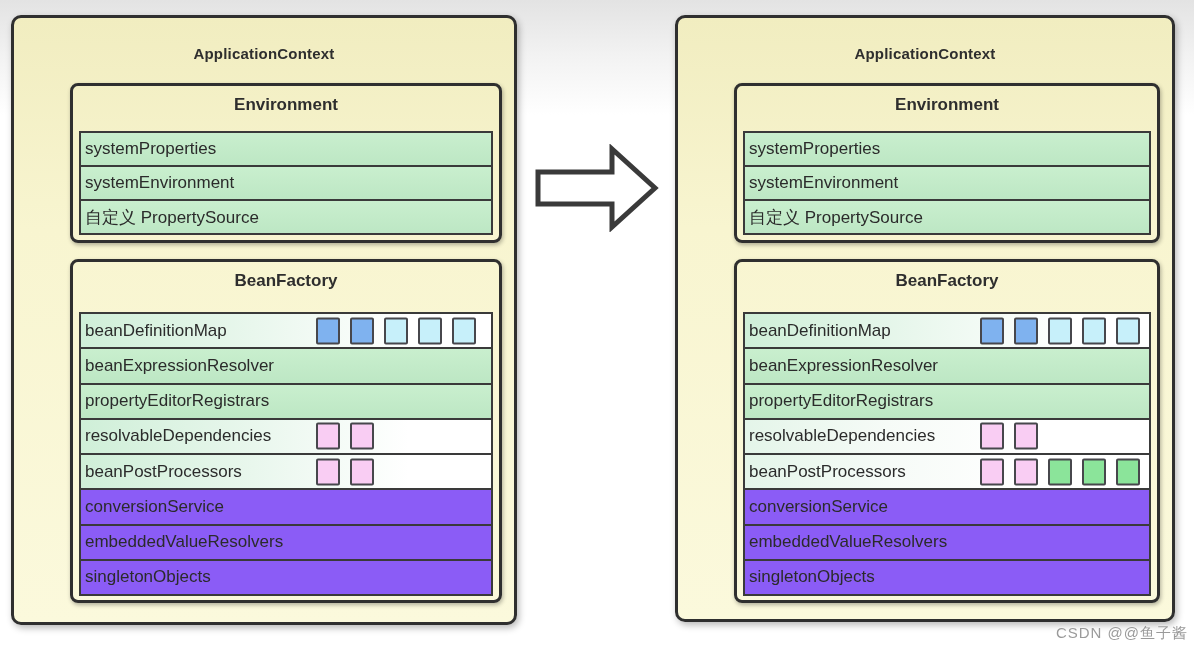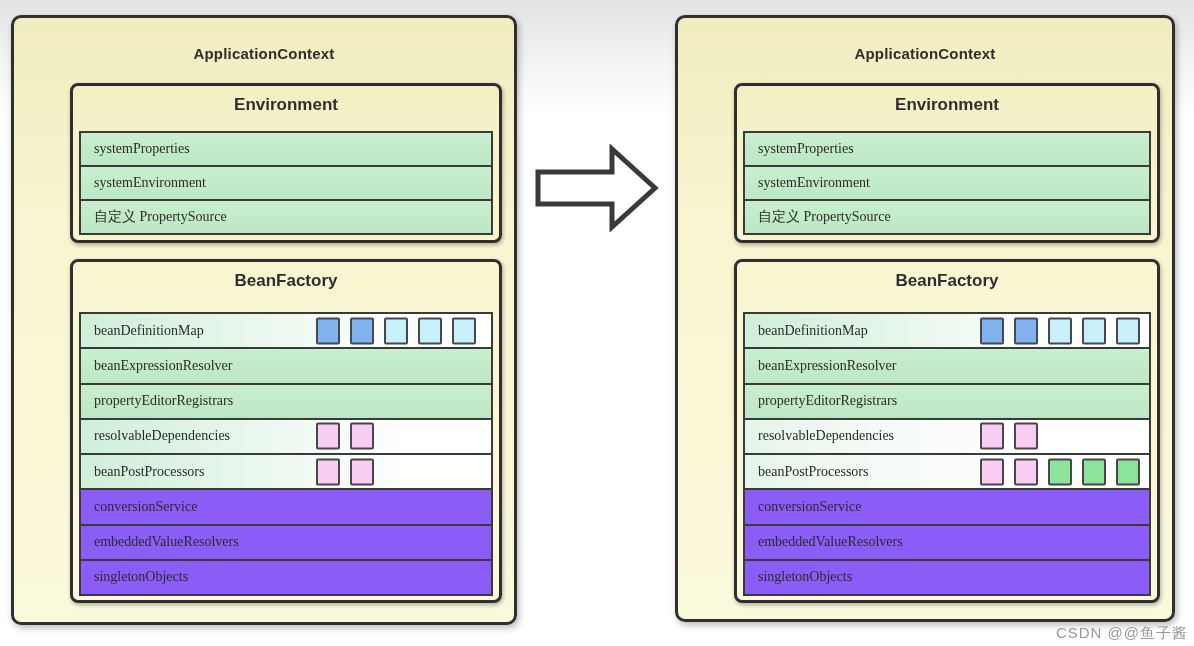--- a/index.html
+++ b/index.html
@@ -35,22 +35,22 @@
   .rows{
     position:absolute;left:6px;right:6px;
     border:2px solid #3a3a3a;background:#fff;
     display:flex;flex-direction:column;
   }
   .env-rows{top:45px;bottom:5px}
   .bf-rows{top:50px;bottom:4px}
   .row{flex:1;position:relative}
   .row + .row{border-top:2px solid #3a3a3a}
   .row-label{
-    position:absolute;left:13px;top:50%;transform:translateY(-50%);
-    font-size:14px;color:#2b2b2b;white-space:nowrap;font-family:Liberation Serif, serif;
+    position:absolute;left:4px;top:50%;transform:translateY(-50%);
+    font-size:17px;color:#2b2b2b;white-space:nowrap;
   }
   .fill-green{background:linear-gradient(180deg,#c9efce 0%,#bde7c4 100%)}
   .fill-fade{background:linear-gradient(90deg,#cfefd8 0%,#e9f7ed 42%,#ffffff 80%)}
   .fill-fade2{background:linear-gradient(90deg,#e4f5e9 0%,#f6fbf7 35%,#ffffff 70%)}
   .fill-white{background:#8b5cf6}
   .chips{
     position:absolute;left:235px;top:50%;transform:translateY(-50%);
     display:flex;gap:10px;
   }
   .chip{

